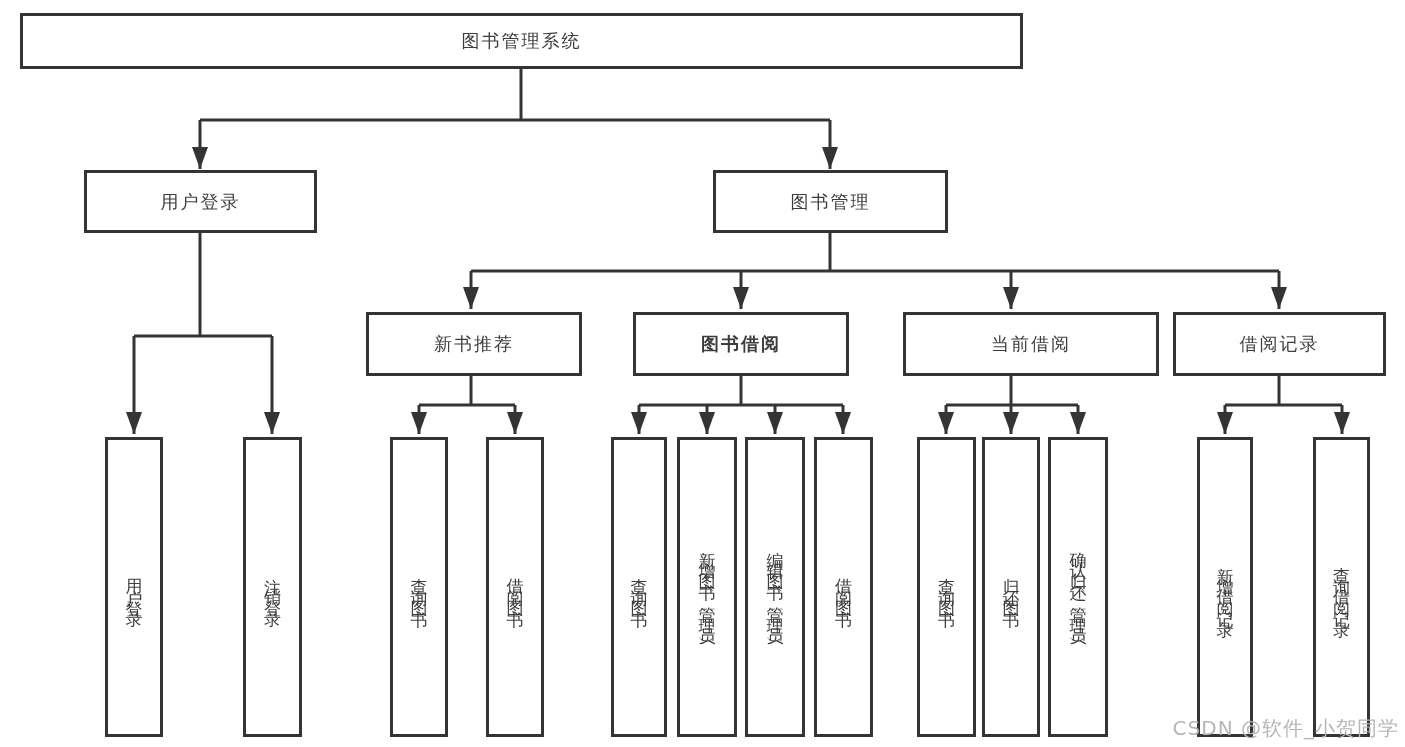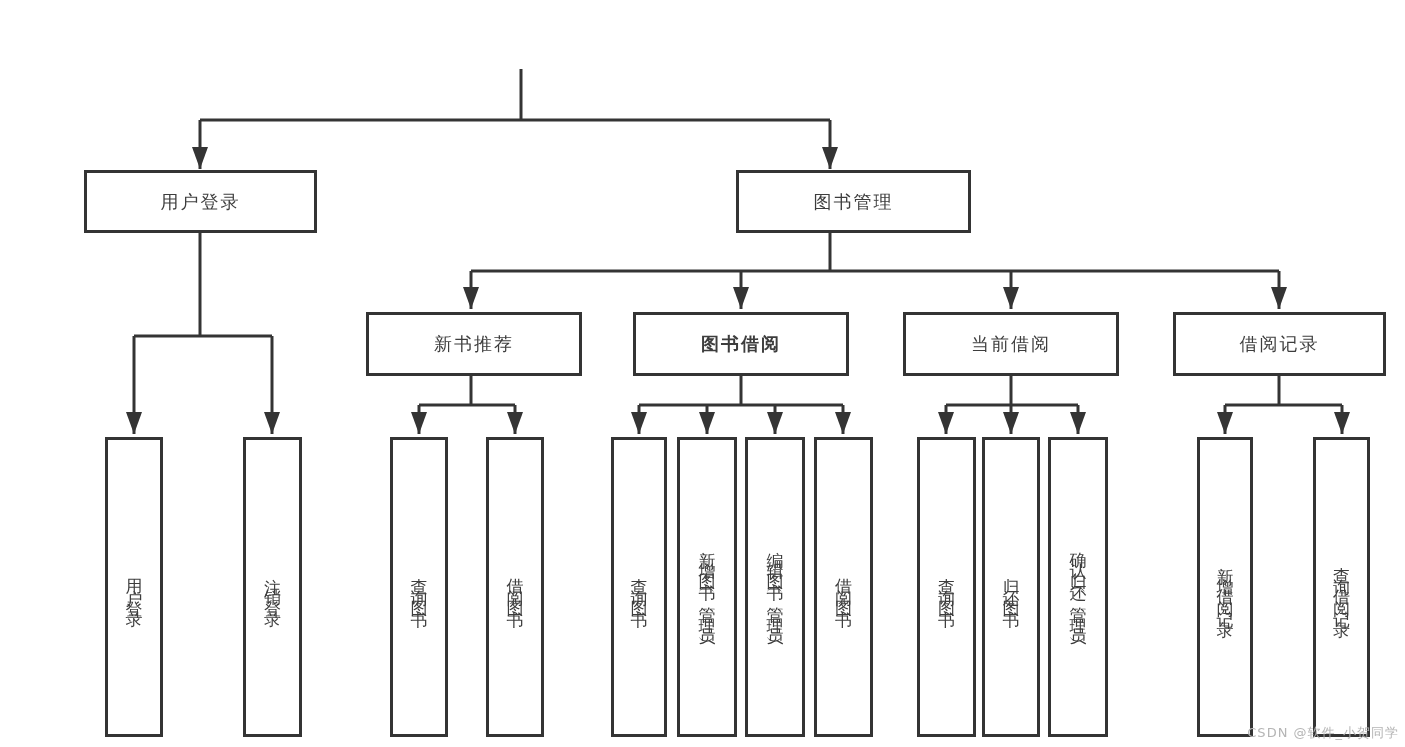--- a/index.html
+++ b/index.html
@@ -15,21 +15,21 @@
     display:flex; align-items:center; justify-content:center;
     color:#3d3d3d; font-size:18px; letter-spacing:2px; white-space:nowrap;
   }
   .vbox {
     writing-mode:vertical-rl; text-orientation:mixed;
     font-size:17px; letter-spacing:11px; line-height:1;
     white-space:normal;
   }
   .watermark {
     position:absolute; right:6px; bottom:5px;
-    color:#b5b5b5; font-size:13px; letter-spacing:1px;
+    color:#b5b5b5; font-size:20px; letter-spacing:1px;
     z-index:10;
   }
 </style>
 </head>
 <body>
 
 <div class="canvas">
 
   <svg class="connectors" width="1405" height="747" viewBox="0 0 1405 747" xmlns="http://www.w3.org/2000/svg">
     <defs>
@@ -74,27 +74,28 @@
       <path d="M1011,405 V434" marker-end="url(#arrow)"></path>
       <path d="M1078,405 V434" marker-end="url(#arrow)"></path>
 
       <path d="M1279,376 V405"></path>
       <path d="M1225,405 H1342"></path>
       <path d="M1225,405 V434" marker-end="url(#arrow)"></path>
       <path d="M1342,405 V434" marker-end="url(#arrow)"></path>
     </g>
   </svg>
 
+  <div class="box" style="left:20px; top:13px; width:1003px; height:56px;">图书管理系统</div>
 
   <div class="box" style="left:84px; top:170px; width:233px; height:63px;">用户登录</div>
-  <div class="box" style="left:713px; top:170px; width:235px; height:63px;margin-left:23px;">图书管理</div>
+  <div class="box" style="left:713px; top:170px; width:235px; height:63px;">图书管理</div>
 
   <div class="box" style="left:366px; top:312px; width:216px; height:64px;">新书推荐</div>
   <div class="box" style="left:633px; top:312px; width:216px; height:64px;font-weight:bold;">图书借阅</div>
-  <div class="box" style="left:903px; top:312px; width:216px; height:64px;">当前借阅</div>
+  <div class="box" style="left:903px; top:312px; width:256px; height:64px;">当前借阅</div>
   <div class="box" style="left:1173px; top:312px; width:213px; height:64px;">借阅记录</div>
 
   <div class="box vbox" style="left:105px; top:437px; width:58px; height:300px;">用户登录</div>
   <div class="box vbox" style="left:243px; top:437px; width:59px; height:300px;">注销登录</div>
 
   <div class="box vbox" style="left:390px; top:437px; width:58px; height:300px;">查询图书</div>
   <div class="box vbox" style="left:486px; top:437px; width:58px; height:300px;">借阅图书</div>
 
   <div class="box vbox" style="left:611px; top:437px; width:56px; height:300px;">查询图书</div>
   <div class="box vbox" style="left:677px; top:437px; width:60px; height:300px;">新增图书（管理员）</div>

